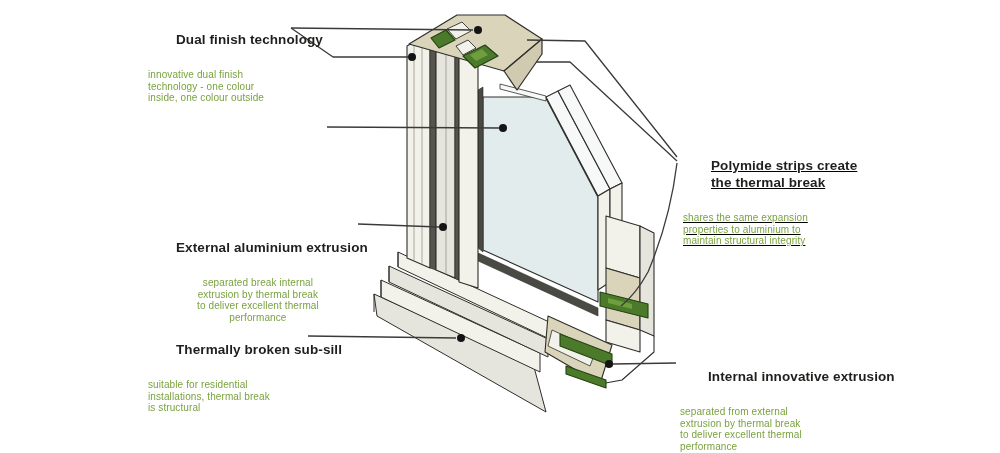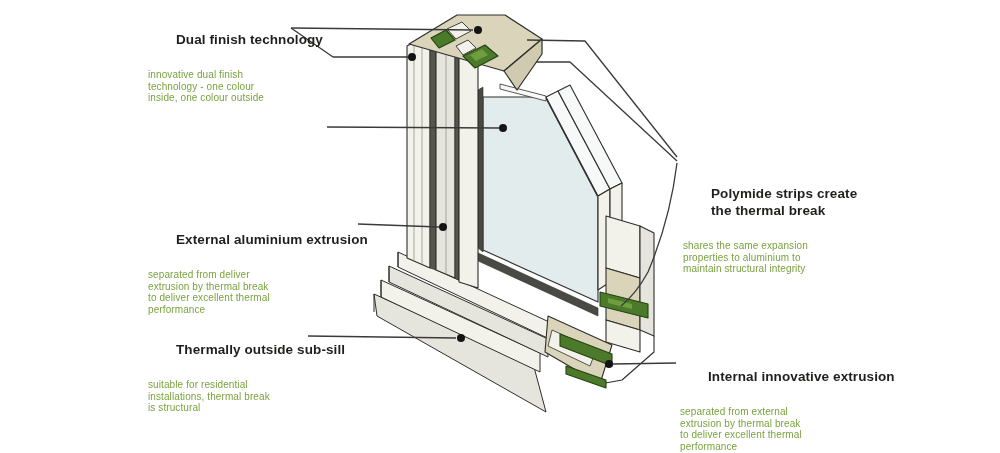--- a/index.html
+++ b/index.html
@@ -15,23 +15,23 @@
   .label-title{
     font-size:13.5px;font-weight:700;color:var(--label-text,#1f1f1d);
     line-height:1.25;letter-spacing:.1px;padding-left:28px;
   }
   .label-body{
     font-size:10px;font-weight:400;color:var(--accent-green,#79a23f);
     line-height:1.18;margin-top:2px;letter-spacing:.1px;
   }
   .l-dual{left:148px;top:14px;}
   .l-igu{left:148px;top:117px;}
-  .l-ext{left:148px;top:214px;}
+  .l-ext{left:148px;top:222px;text-align:center;}
   .l-sub{left:148px;top:324px;}
-  .l-poly{left:683px;top:168px;}
+  .l-poly{left:683px;top:140px;text-decoration:underline;}
   .l-int{left:680px;top:351px;}
 </style>
 </head>
 <body>
 
 <div class="canvas">
 
   <svg class="diagram-svg" width="1000" height="453" viewBox="0 0 1000 453">
 
     <g stroke="var(--outline,#2e2e2a)" stroke-width="1" stroke-linejoin="round">
@@ -121,28 +121,28 @@
   <div class="label l-dual">
     <div class="label-title">Dual finish technology</div>
     <div class="label-body">innovative dual finish
 technology - one colour
 inside, one colour outside</div>
   </div>
 
 
   <div class="label l-ext">
     <div class="label-title">External aluminium extrusion</div>
-    <div class="label-body">separated from deliver
+    <div class="label-body">separated break internal
 extrusion by thermal break
 to deliver excellent thermal
 performance</div>
   </div>
 
   <div class="label l-sub">
-    <div class="label-title">Thermally outside sub-sill</div>
+    <div class="label-title">Thermally broken sub-sill</div>
     <div class="label-body">suitable for residential
 installations, thermal break
 is structural</div>
   </div>
 
   <div class="label l-poly">
     <div class="label-title">Polymide strips create
 the thermal break</div>
     <div class="label-body">shares the same expansion
 properties to aluminium to

